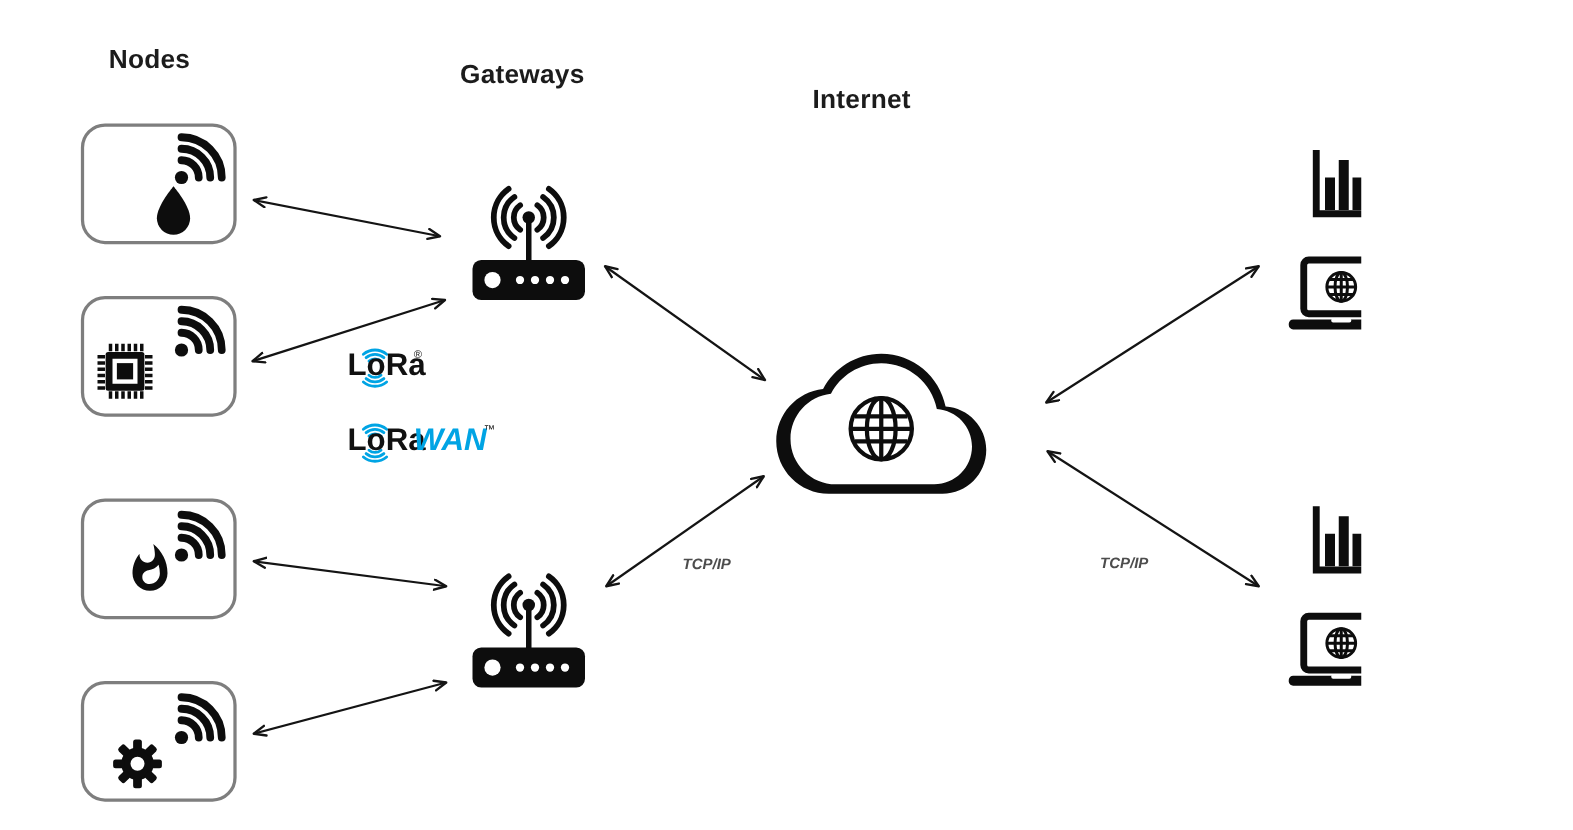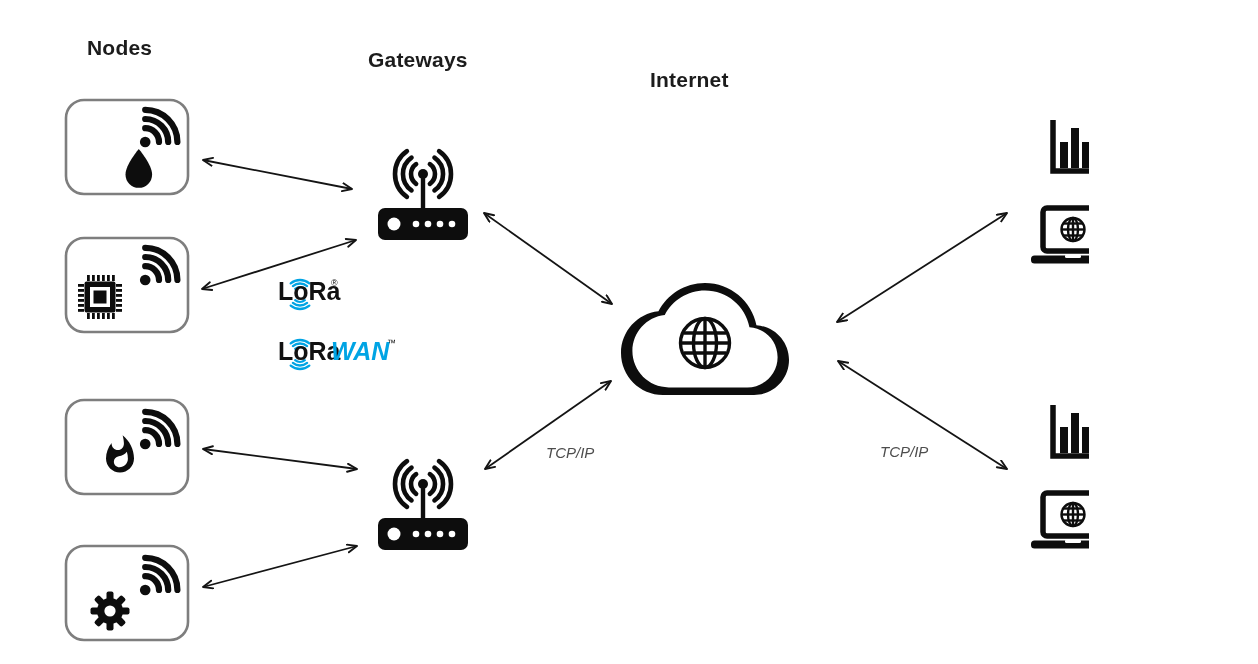--- a/index.html
+++ b/index.html
@@ -5,21 +5,21 @@
   html,body{margin:0;padding:0;background:#ffffff;}
   .canvas{
     position:relative;width:1089px;height:664px;background:#ffffff;overflow:hidden;
     font-family:"Liberation Sans", sans-serif;
   }
   .col-header{
     position:absolute;font-size:21px;font-weight:700;color:#1c1c1c;letter-spacing:.2px;
     white-space:nowrap;
   }
   .tcp-label{
-    position:absolute;font-size:15px;font-style:italic;font-weight:400;color:#4d4d4d;
+    position:absolute;font-size:12px;font-style:italic;font-weight:700;color:#4d4d4d;
     white-space:nowrap;
   }
   svg{position:absolute;left:0;top:0;}
   .ink{fill:#0d0d0d;}
   .stroke-ink{stroke:#0d0d0d;fill:none;}
   text.logo-black{font-family:"Liberation Sans",sans-serif;font-weight:700;fill:#111111;font-size:25px;}
   text.logo-blue{font-family:"Liberation Sans",sans-serif;font-weight:700;font-style:italic;fill:#00A4E4;font-size:25px;}
   text.logo-mark{font-family:"Liberation Sans",sans-serif;fill:#111111;font-size:9px;}
 </style>
 </head>

